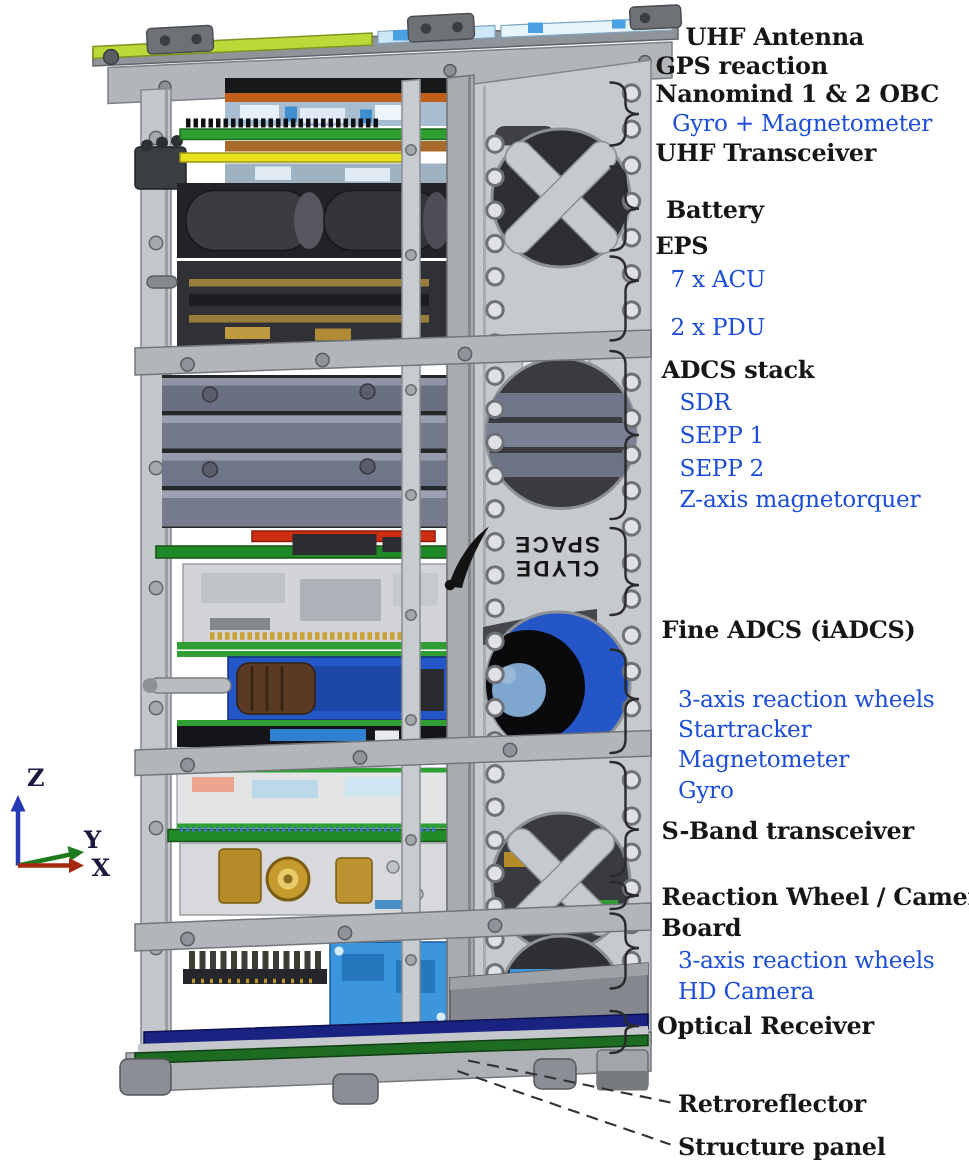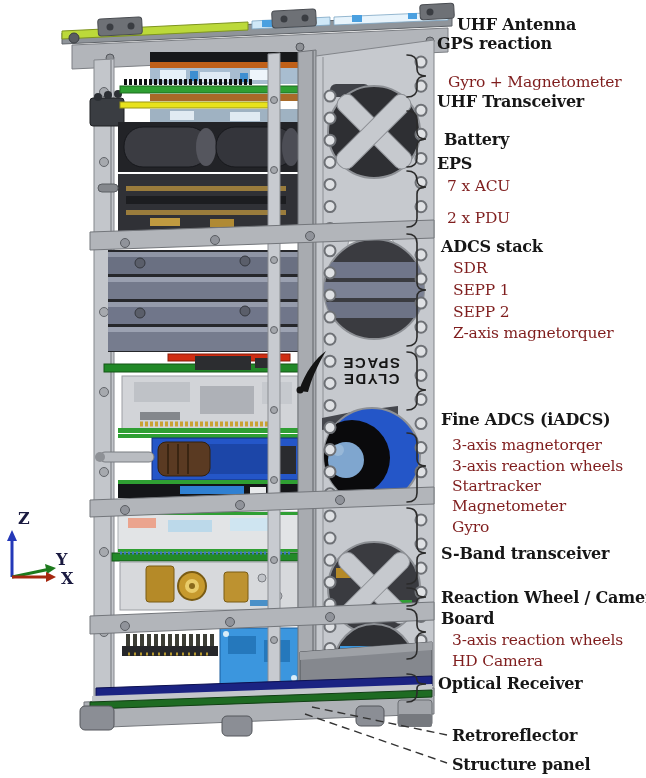--- a/index.html
+++ b/index.html
@@ -1,21 +1,21 @@
 <!DOCTYPE html>
 <html><head>
 <meta charset="utf-8">
 <style>
   html,body{margin:0;padding:0;background:#ffffff;}
   .fig{position:relative;width:646px;height:778px;background:#ffffff;overflow:hidden;
        font-family:"DejaVu Serif",serif;}
   .fig svg{position:absolute;left:0;top:0;}
   .labels{position:absolute;left:0;top:0;width:620px;height:778px;pointer-events:none;}
   .lbl{position:absolute;transform:translateY(-50%);white-space:nowrap;
-       font-size:15.5px;color:#7f1d1d;letter-spacing:-0.2px;line-height:1;}
+       font-size:15.5px;color:#1d4ed8;letter-spacing:-0.2px;line-height:1;}
   .lbl.b{font-weight:700;font-size:16px;color:#161616;}
 </style>
 </head>
 <body>
 
 <div class="fig">
 
 <svg width="646" height="778" viewBox="0 0 646 778">
   <defs>
     <clipPath id="c2">
@@ -352,33 +352,33 @@
       <text x="18" y="524">Z</text>
       <text x="56" y="565">Y</text>
       <text x="61" y="584">X</text>
     </g>
   </g>
 </svg>
 
 <div class="labels">
   <div class="lbl b" style="left:457px;top:25px">UHF Antenna</div>
   <div class="lbl b" style="left:437px;top:44px">GPS reaction</div>
+  <div class="lbl b" style="left:437px;top:63px">Nanomind 1 &amp; 2 OBC</div>
   <div class="lbl" style="left:448px;top:83px">Gyro + Magnetometer</div>
   <div class="lbl b" style="left:437px;top:102px">UHF Transceiver</div>
   <div class="lbl b" style="left:444px;top:140px">Battery</div>
   <div class="lbl b" style="left:437px;top:164px">EPS</div>
   <div class="lbl" style="left:447px;top:187px">7 x ACU</div>
   <div class="lbl" style="left:447px;top:219px">2 x PDU</div>
   <div class="lbl b" style="left:441px;top:247px">ADCS stack</div>
   <div class="lbl" style="left:453px;top:269px">SDR</div>
   <div class="lbl" style="left:453px;top:291px">SEPP 1</div>
   <div class="lbl" style="left:453px;top:313px">SEPP 2</div>
   <div class="lbl" style="left:453px;top:334px">Z-axis magnetorquer</div>
   <div class="lbl b" style="left:441px;top:420px">Fine ADCS (iADCS)</div>
-  <div class="lbl" style="left:452px;top:446px">3-axis magnetorqer</div>
   <div class="lbl" style="left:452px;top:467px">3-axis reaction wheels</div>
   <div class="lbl" style="left:452px;top:487px">Startracker</div>
   <div class="lbl" style="left:452px;top:507px">Magnetometer</div>
   <div class="lbl" style="left:452px;top:528px">Gyro</div>
   <div class="lbl b" style="left:441px;top:554px">S-Band transceiver</div>
   <div class="lbl b" style="left:441px;top:598px">Reaction Wheel / Camera</div>
   <div class="lbl b" style="left:441px;top:619px">Board</div>
   <div class="lbl" style="left:452px;top:641px">3-axis reaction wheels</div>
   <div class="lbl" style="left:452px;top:662px">HD Camera</div>
   <div class="lbl b" style="left:438px;top:684px">Optical Receiver</div>

